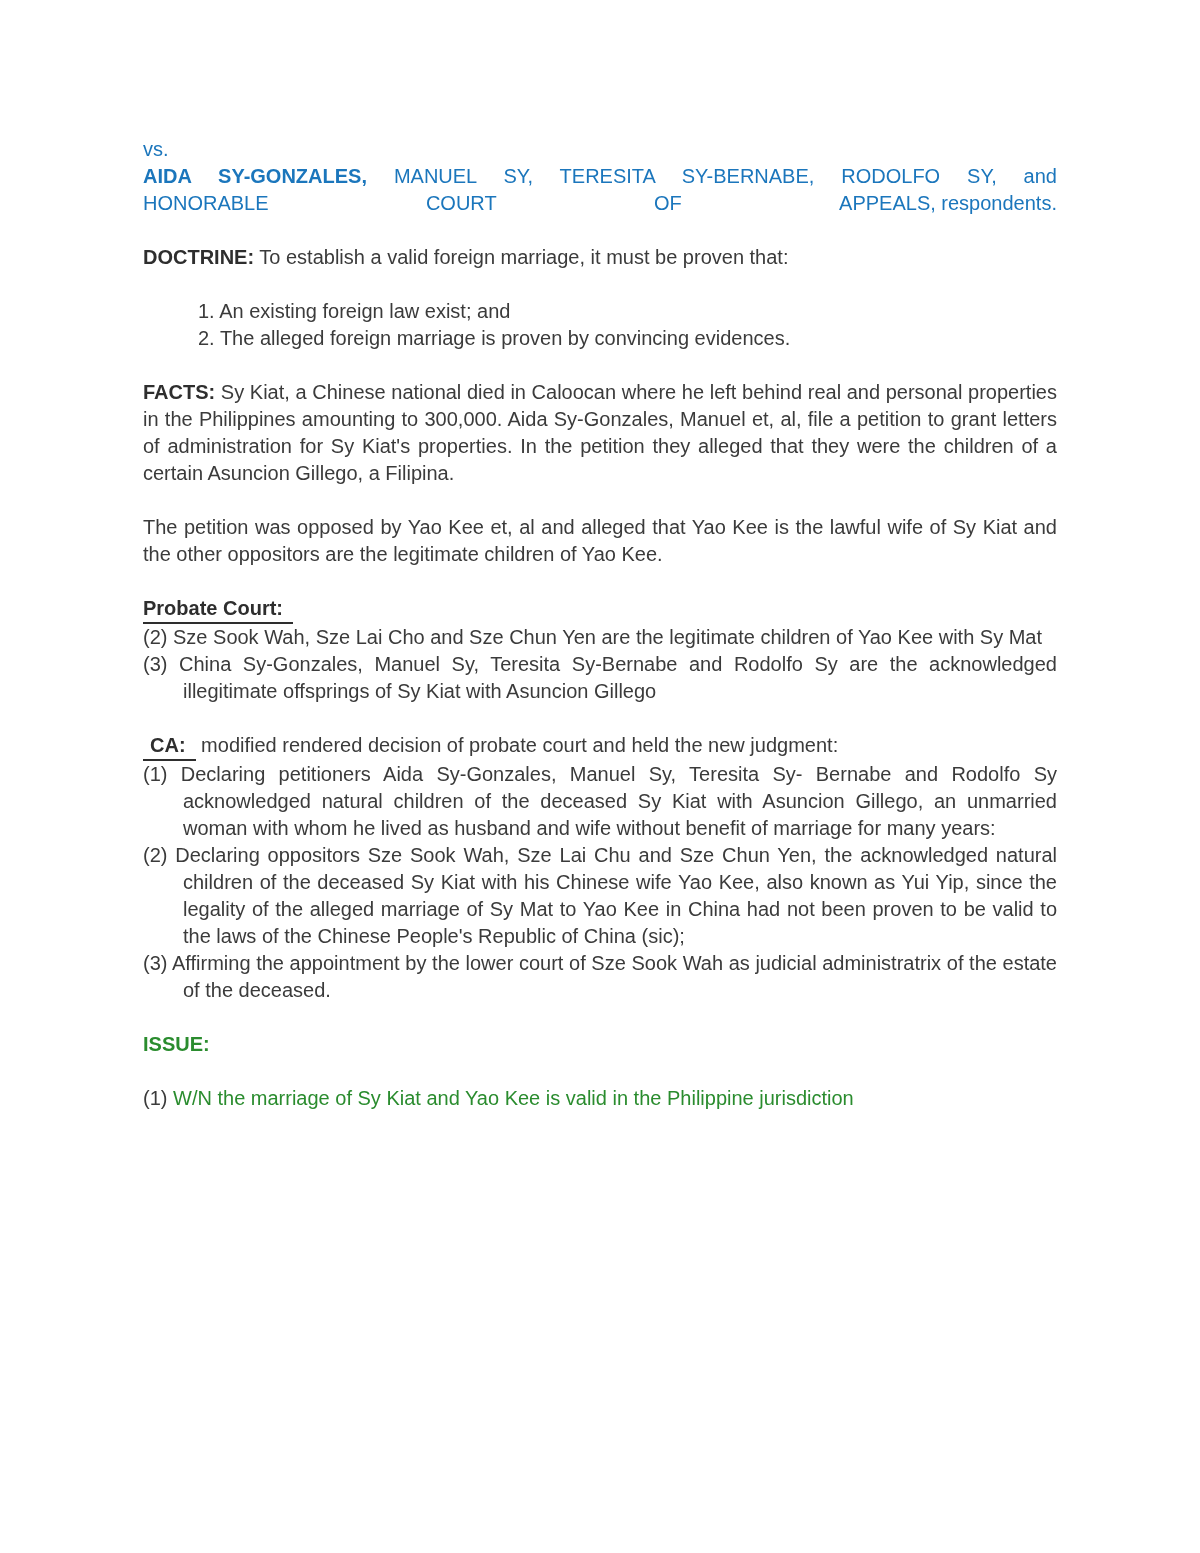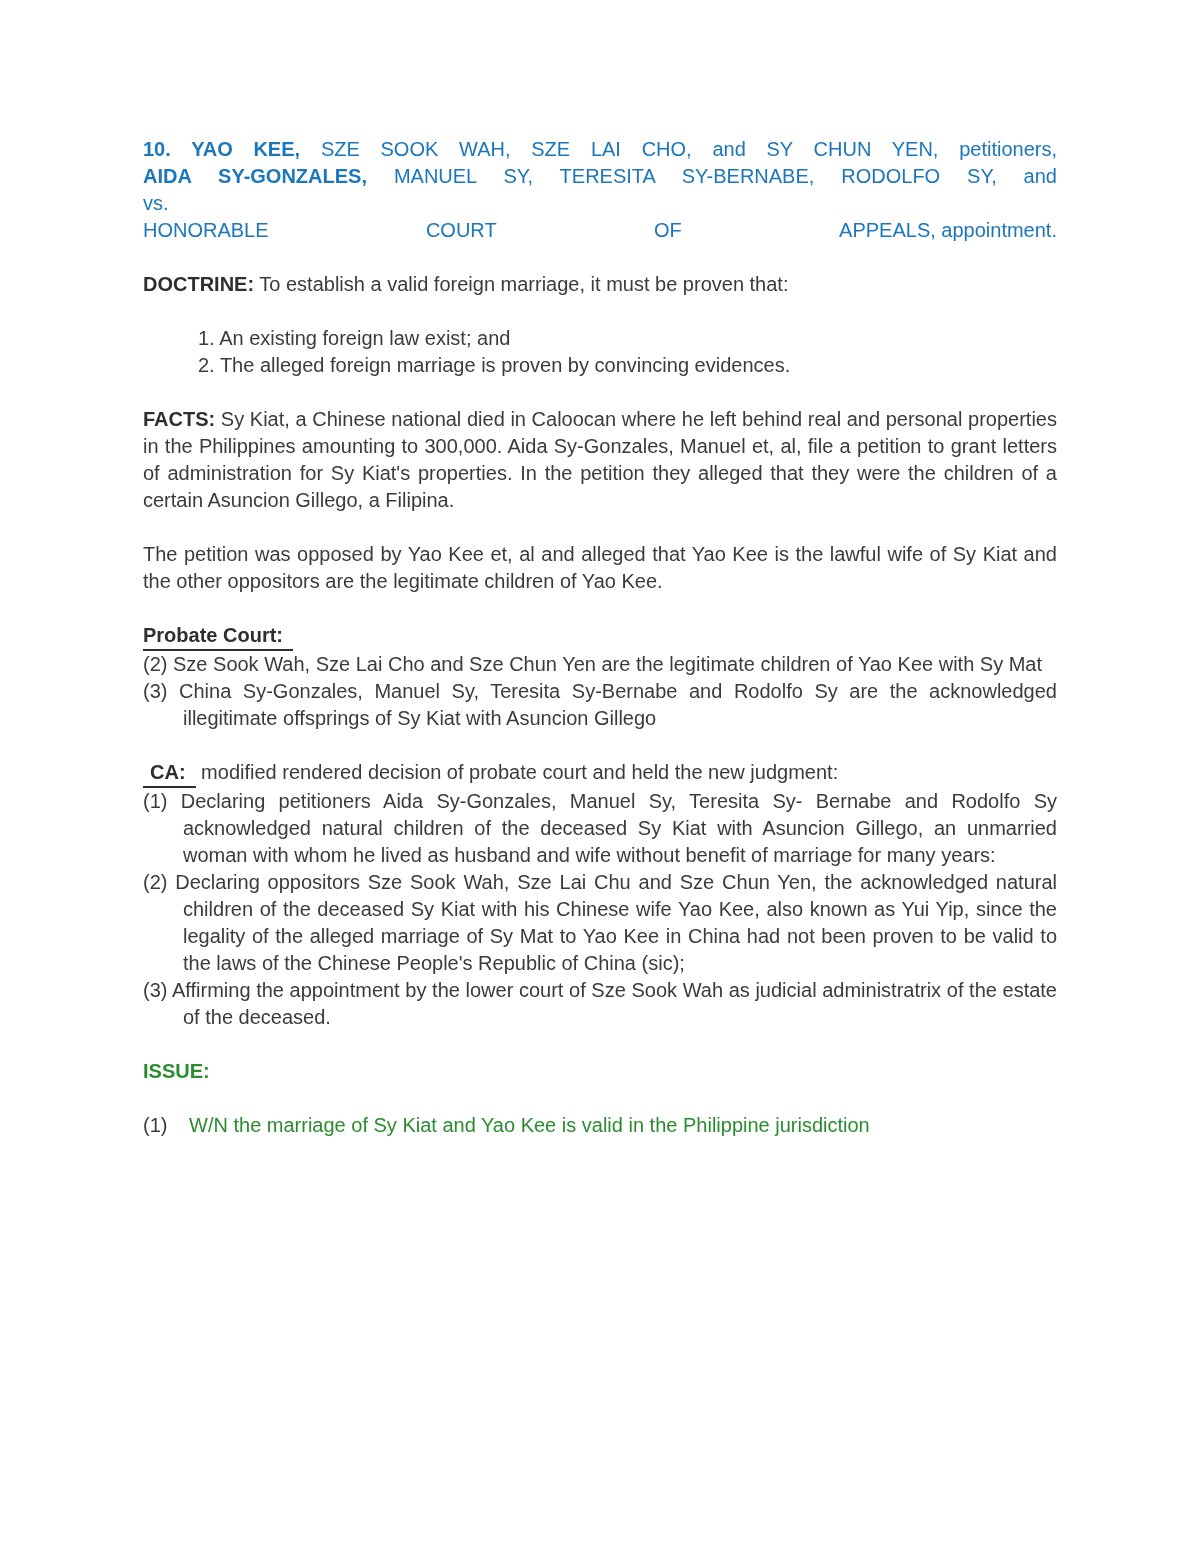--- a/index.html
+++ b/index.html
@@ -16,21 +16,21 @@
     font-size:20px;line-height:27px;color:var(--ink);
   }
   .doc{
     width:1200px;min-height:1553px;
     padding:136px 143px 60px 143px;
     background:#ffffff;
   }
   p,div.line{margin:0;padding:0;}
   .mb{margin-bottom:27px;}
   .blue{color:var(--blue);}
-  .green{color:var(--green);margin-left:16px;}
+  .green{color:var(--green);}
   .b{font-weight:700;}
   .just{text-align:justify;}
   .jline{text-align:justify;text-align-last:justify;}
   .spread{display:flex;justify-content:space-between;}
   .label{font-weight:700;color:var(--ink-strong);}
   .uhead{
     font-weight:700;color:var(--ink-strong);
     display:inline-block;
     border-bottom:2px solid currentColor;
     padding-right:10px;
@@ -43,34 +43,30 @@
   }
   .marker-dark{color:var(--ink);}
   .issue-head{font-weight:700;color:var(--green);}
 </style>
 </head>
 <body>
 
 <div class="doc">
 
   <section class="caption blue mb">
-    <div class="line jline">
-      <span class="b">10. YAO KEE,</span>
-      <span>SZE SOOK WAH, SZE LAI CHO, and SY CHUN YEN, petitioners,</span>
-    </div>
+    <div class="line">vs.</div>
     <div class="line jline">
       <span class="b">AIDA SY-GONZALES,</span>
       <span>MANUEL SY, TERESITA SY-BERNABE, RODOLFO SY, and</span>
     </div>
-    <div class="line">vs.</div>
     <div class="line spread">
       <span>HONORABLE</span>
       <span>COURT</span>
       <span>OF</span>
-      <span>APPEALS, appointment.</span>
+      <span>APPEALS, respondents.</span>
     </div>
   </section>
 
   <p class="mb">
     <span class="label">DOCTRINE:</span>
     <span>To establish a valid foreign marriage, it must be proven that:</span>
   </p>
 
   <div class="num-list mb">
     <div class="line">

